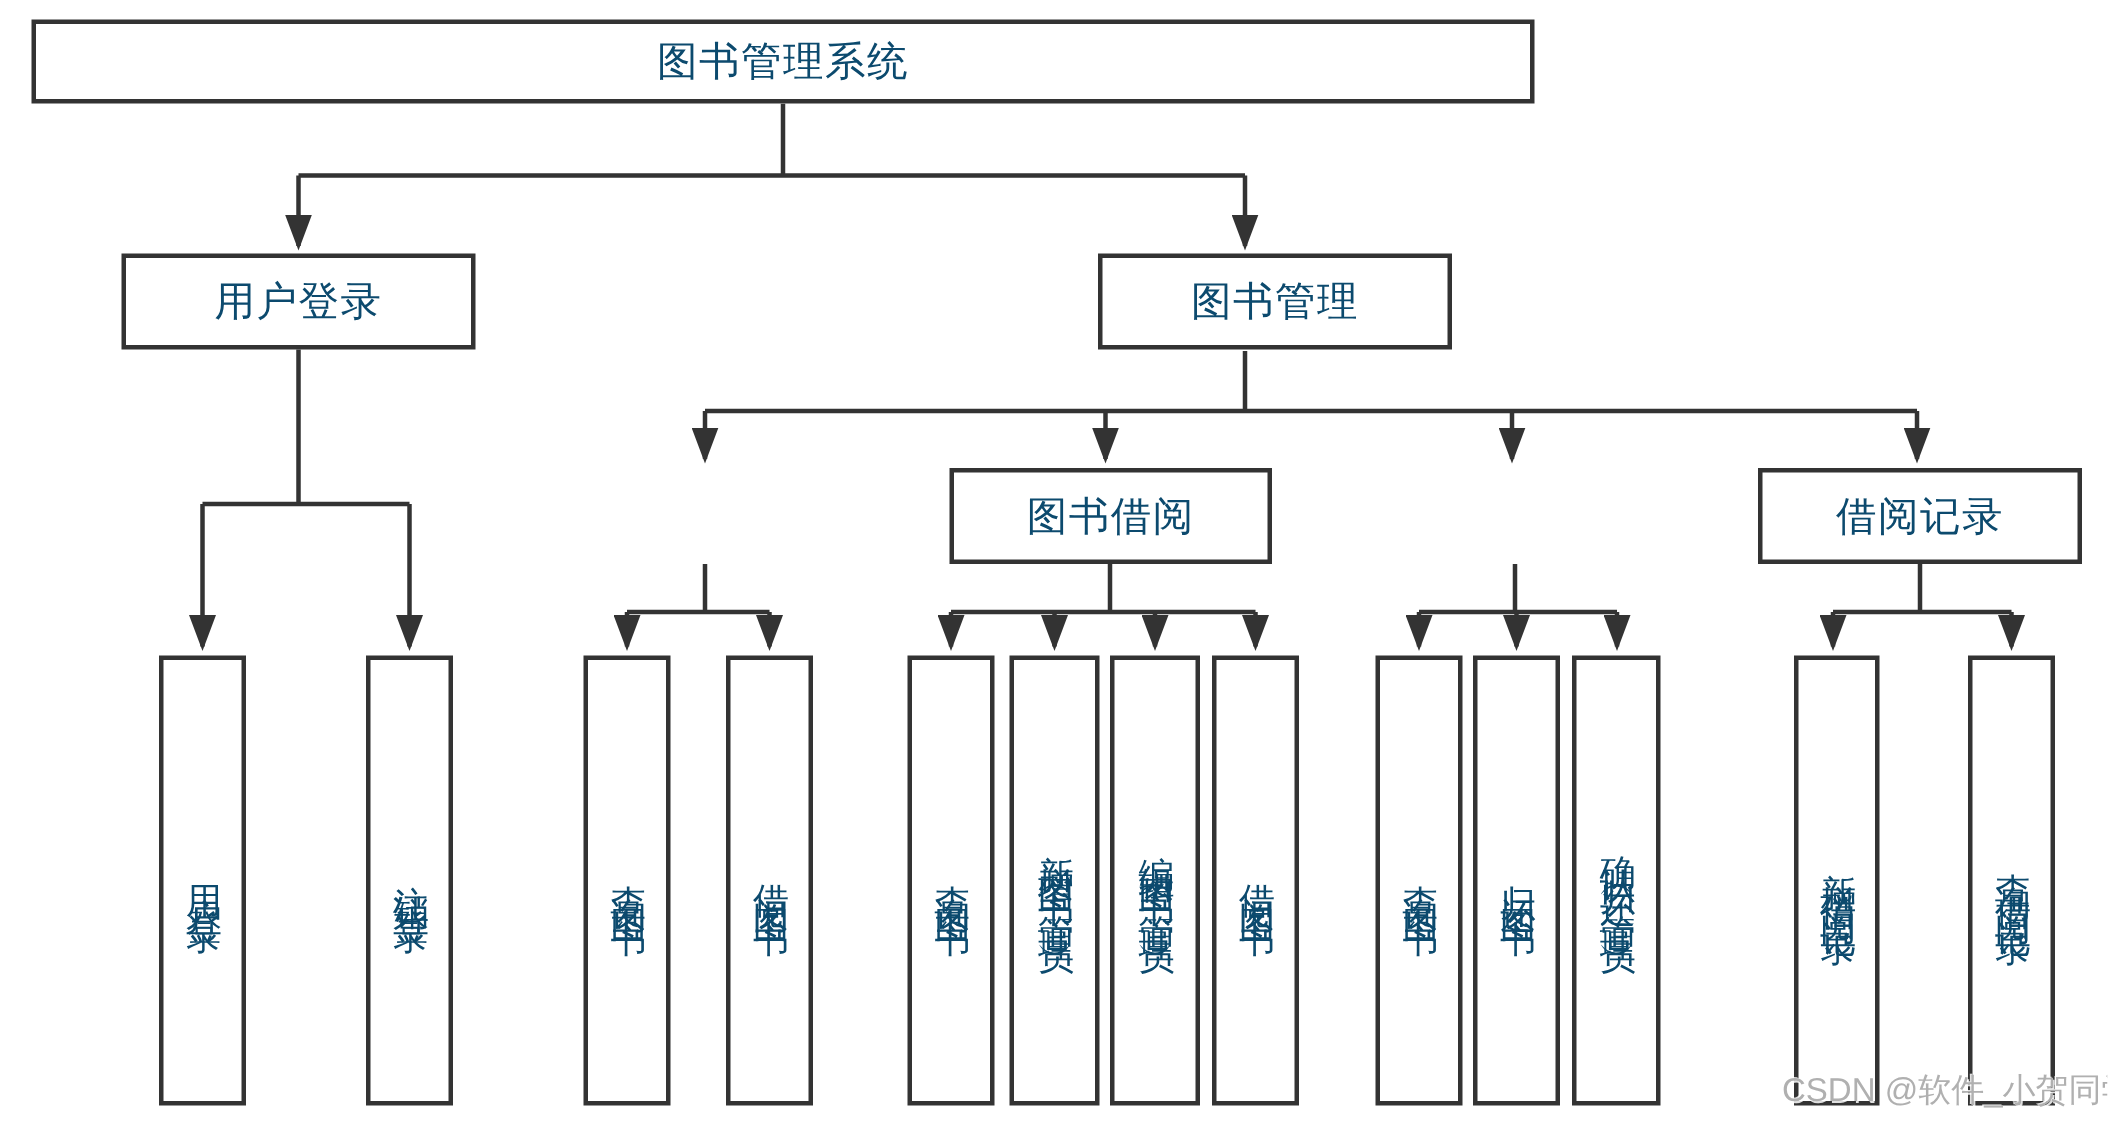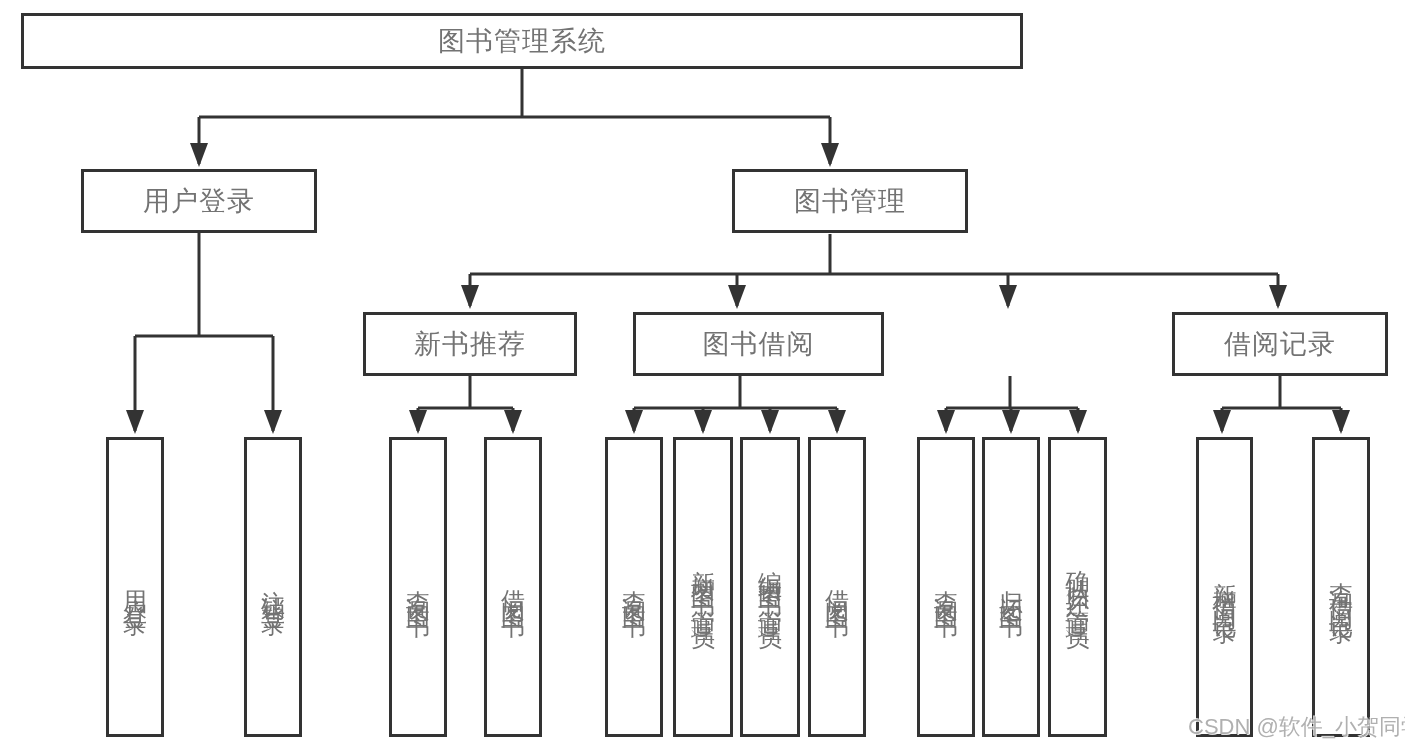--- a/index.html
+++ b/index.html
@@ -14,21 +14,21 @@
   .connector-layer {
     position: absolute;
     left: 0; top: 0;
     pointer-events: none;
   }
   .node {
     position: absolute;
     box-sizing: border-box;
     border: 3px solid #333333;
     background: #ffffff;
-    color: #737373;
+    color: #0c4a6e;
     display: flex;
     align-items: center;
     justify-content: center;
     text-align: center;
   }
   .hnode {
     font-size: 27px;
     letter-spacing: 1px;
   }
   .leaf {
@@ -92,22 +92,21 @@
       <path d="M1222 408 V431"></path>
       <path d="M1341 408 V431"></path>
     </g>
   </svg>
 
   <div class="node hnode" style="left:21px; top:13px; width:1002px; height:56px;">图书管理系统</div>
 
   <div class="node hnode" style="left:81px; top:169px; width:236px; height:64px;">用户登录</div>
   <div class="node hnode" style="left:712px; top:169px; width:236px; height:64px;margin-left:20px;">图书管理</div>
 
-  <div class="node hnode" style="left:363px; top:312px; width:214px; height:64px;">新书推荐</div>
-  <div class="node hnode" style="left:633px; top:312px; width:251px; height:64px;">图书借阅</div>
+  <div class="node hnode" style="left:633px; top:312px; width:215px; height:64px;">图书借阅</div>
   <div class="node hnode" style="left:1172px; top:312px; width:216px; height:64px;">借阅记录</div>
 
   <div class="node leaf" style="left:106px; width:58px;">用户登录</div>
   <div class="node leaf" style="left:244px; width:58px;">注销登录</div>
 
   <div class="node leaf" style="left:389px; width:58px;">查询图书</div>
   <div class="node leaf" style="left:484px; width:58px;">借阅图书</div>
 
   <div class="node leaf" style="left:605px; width:58px;">查询图书</div>
   <div class="node leaf" style="left:673px; width:60px;">新增图书（管理员）</div>

